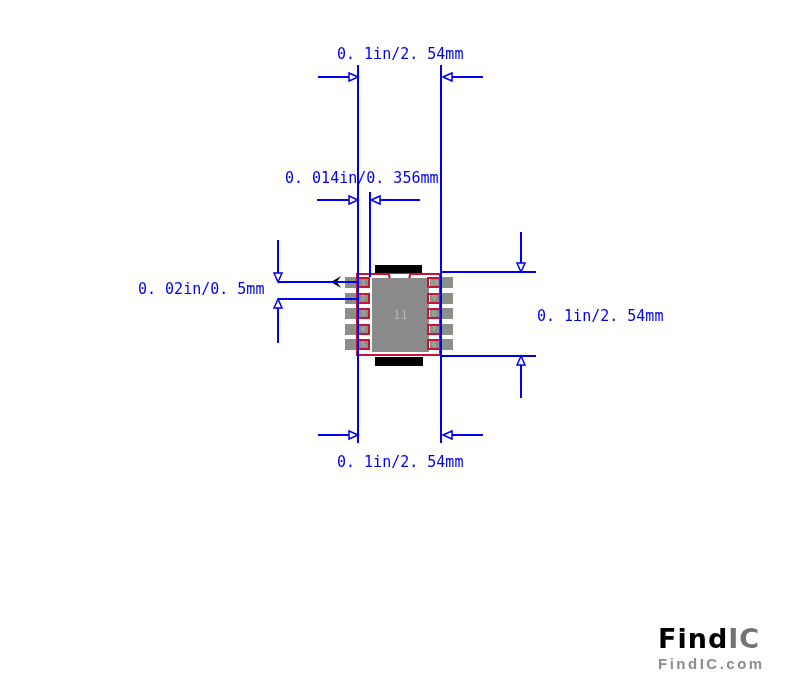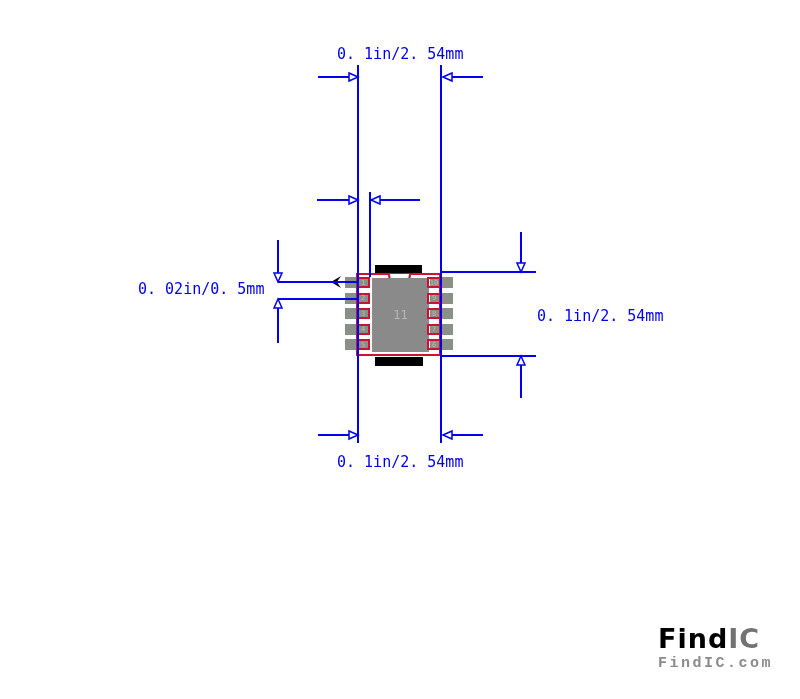--- a/index.html
+++ b/index.html
@@ -71,21 +71,21 @@
   
   .logo { position: absolute; left: 658px; top: 623px; width: 135px; }
   .logo-main {
     font-family: "DejaVu Sans", sans-serif;
     font-weight: bold; font-size: 27px; line-height: 32px;
     letter-spacing: 1px; white-space: nowrap;
   }
   .logo-teal { color: #000000; }
   .logo-orange { color: #737373; margin-top: 43px; }
   .logo-sub {
-    font-family: Liberation Mono, monospace;
+    font-family: Liberation Sans, sans-serif;
     font-weight: bold; font-size: 15px; line-height: 17px;
     letter-spacing: 2.5px; color: #8c8c8c; white-space: nowrap;
   }
 </style>
 </head>
 <body>
 
 <div class="canvas">
 
   <div class="bar" style="left:375px; top:265px; width:47px; height:8px;"></div>
@@ -174,20 +174,21 @@
       <polygon points="278,282 274,273 282,273"></polygon>
       <polygon points="278,299 274,308 282,308"></polygon>
       <polygon points="521,272 517,263 525,263"></polygon>
       <polygon points="521,356 517,365 525,365"></polygon>
       <polygon points="358,435 349,431 349,439"></polygon>
       <polygon points="443,435 452,431 452,439"></polygon>
     </g>
   </svg>
 
   <div class="dim-text" style="left:337px; top:45px;">0. 1in/2. 54mm</div>
+  <div class="dim-text" style="left:285px; top:169px;">0. 014in/0. 356mm</div>
   <div class="dim-text" style="left:138px; top:280px;">0. 02in/0. 5mm</div>
   <div class="dim-text" style="left:537px; top:307px;">0. 1in/2. 54mm</div>
   <div class="dim-text" style="left:337px; top:453px;">0. 1in/2. 54mm</div>
 
   <div class="logo">
     <div class="logo-main">
       <span class="logo-teal">Find</span><span class="logo-orange">IC</span>
     </div>
     <div class="logo-sub">FindIC.com</div>
   </div>

